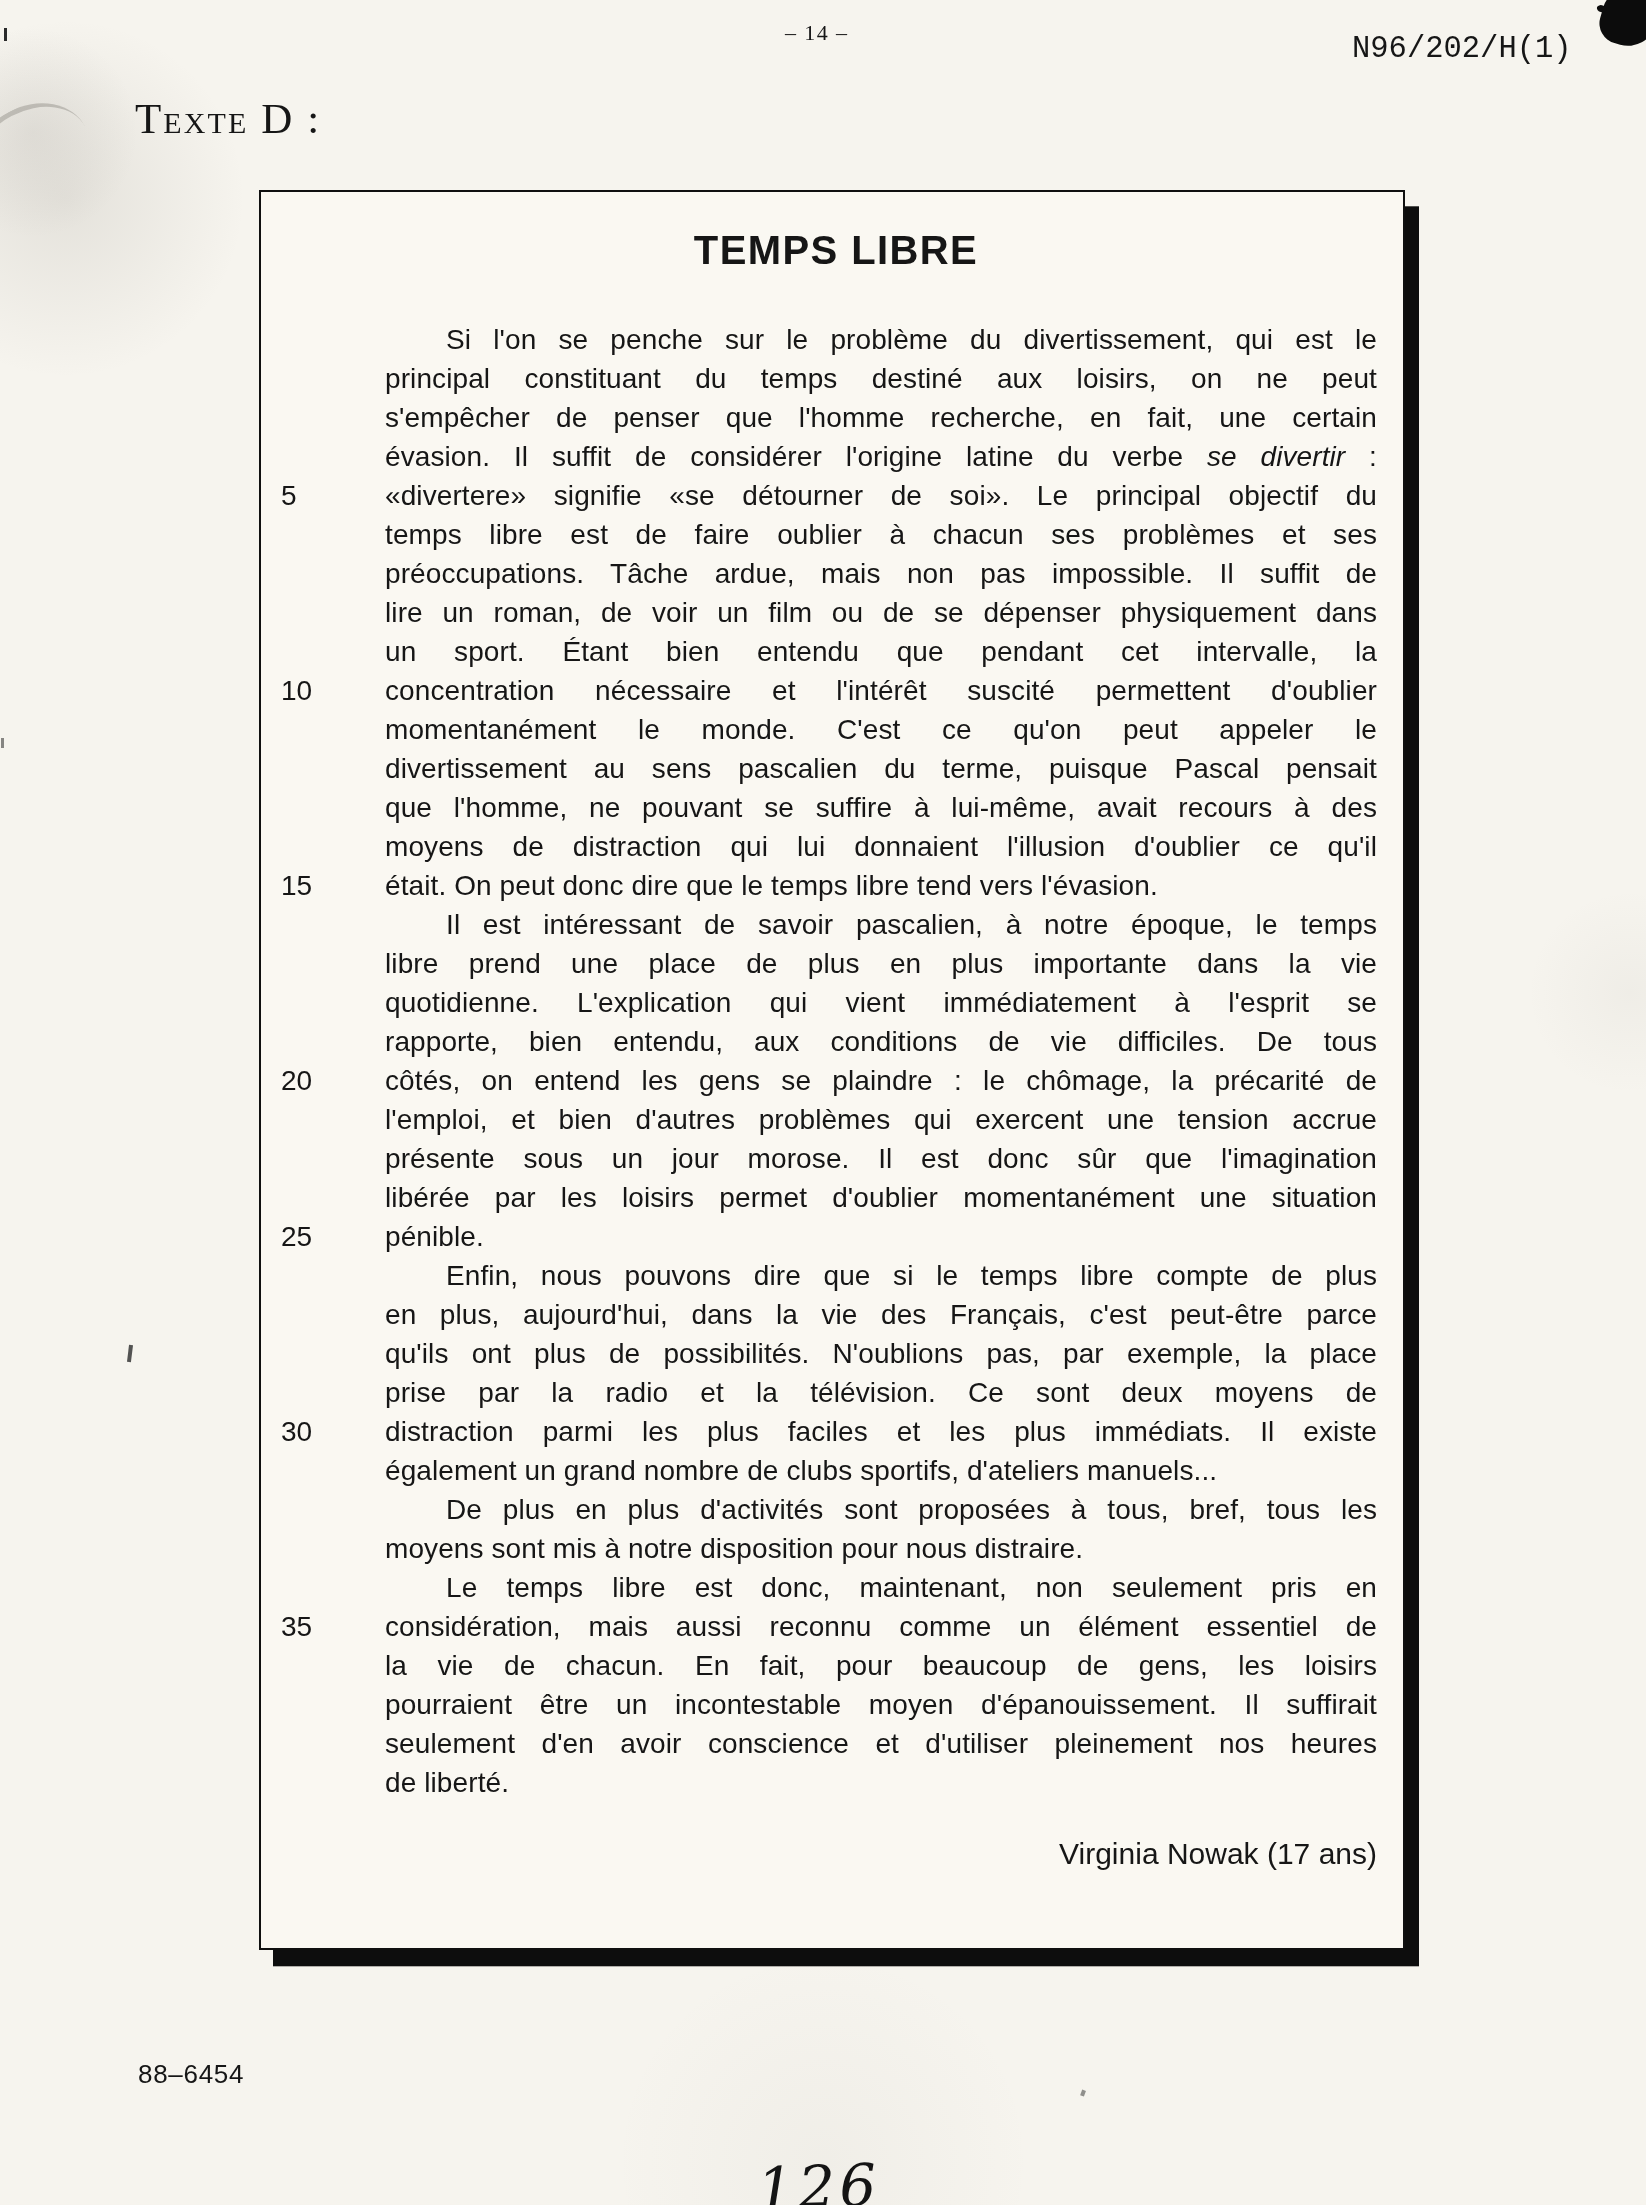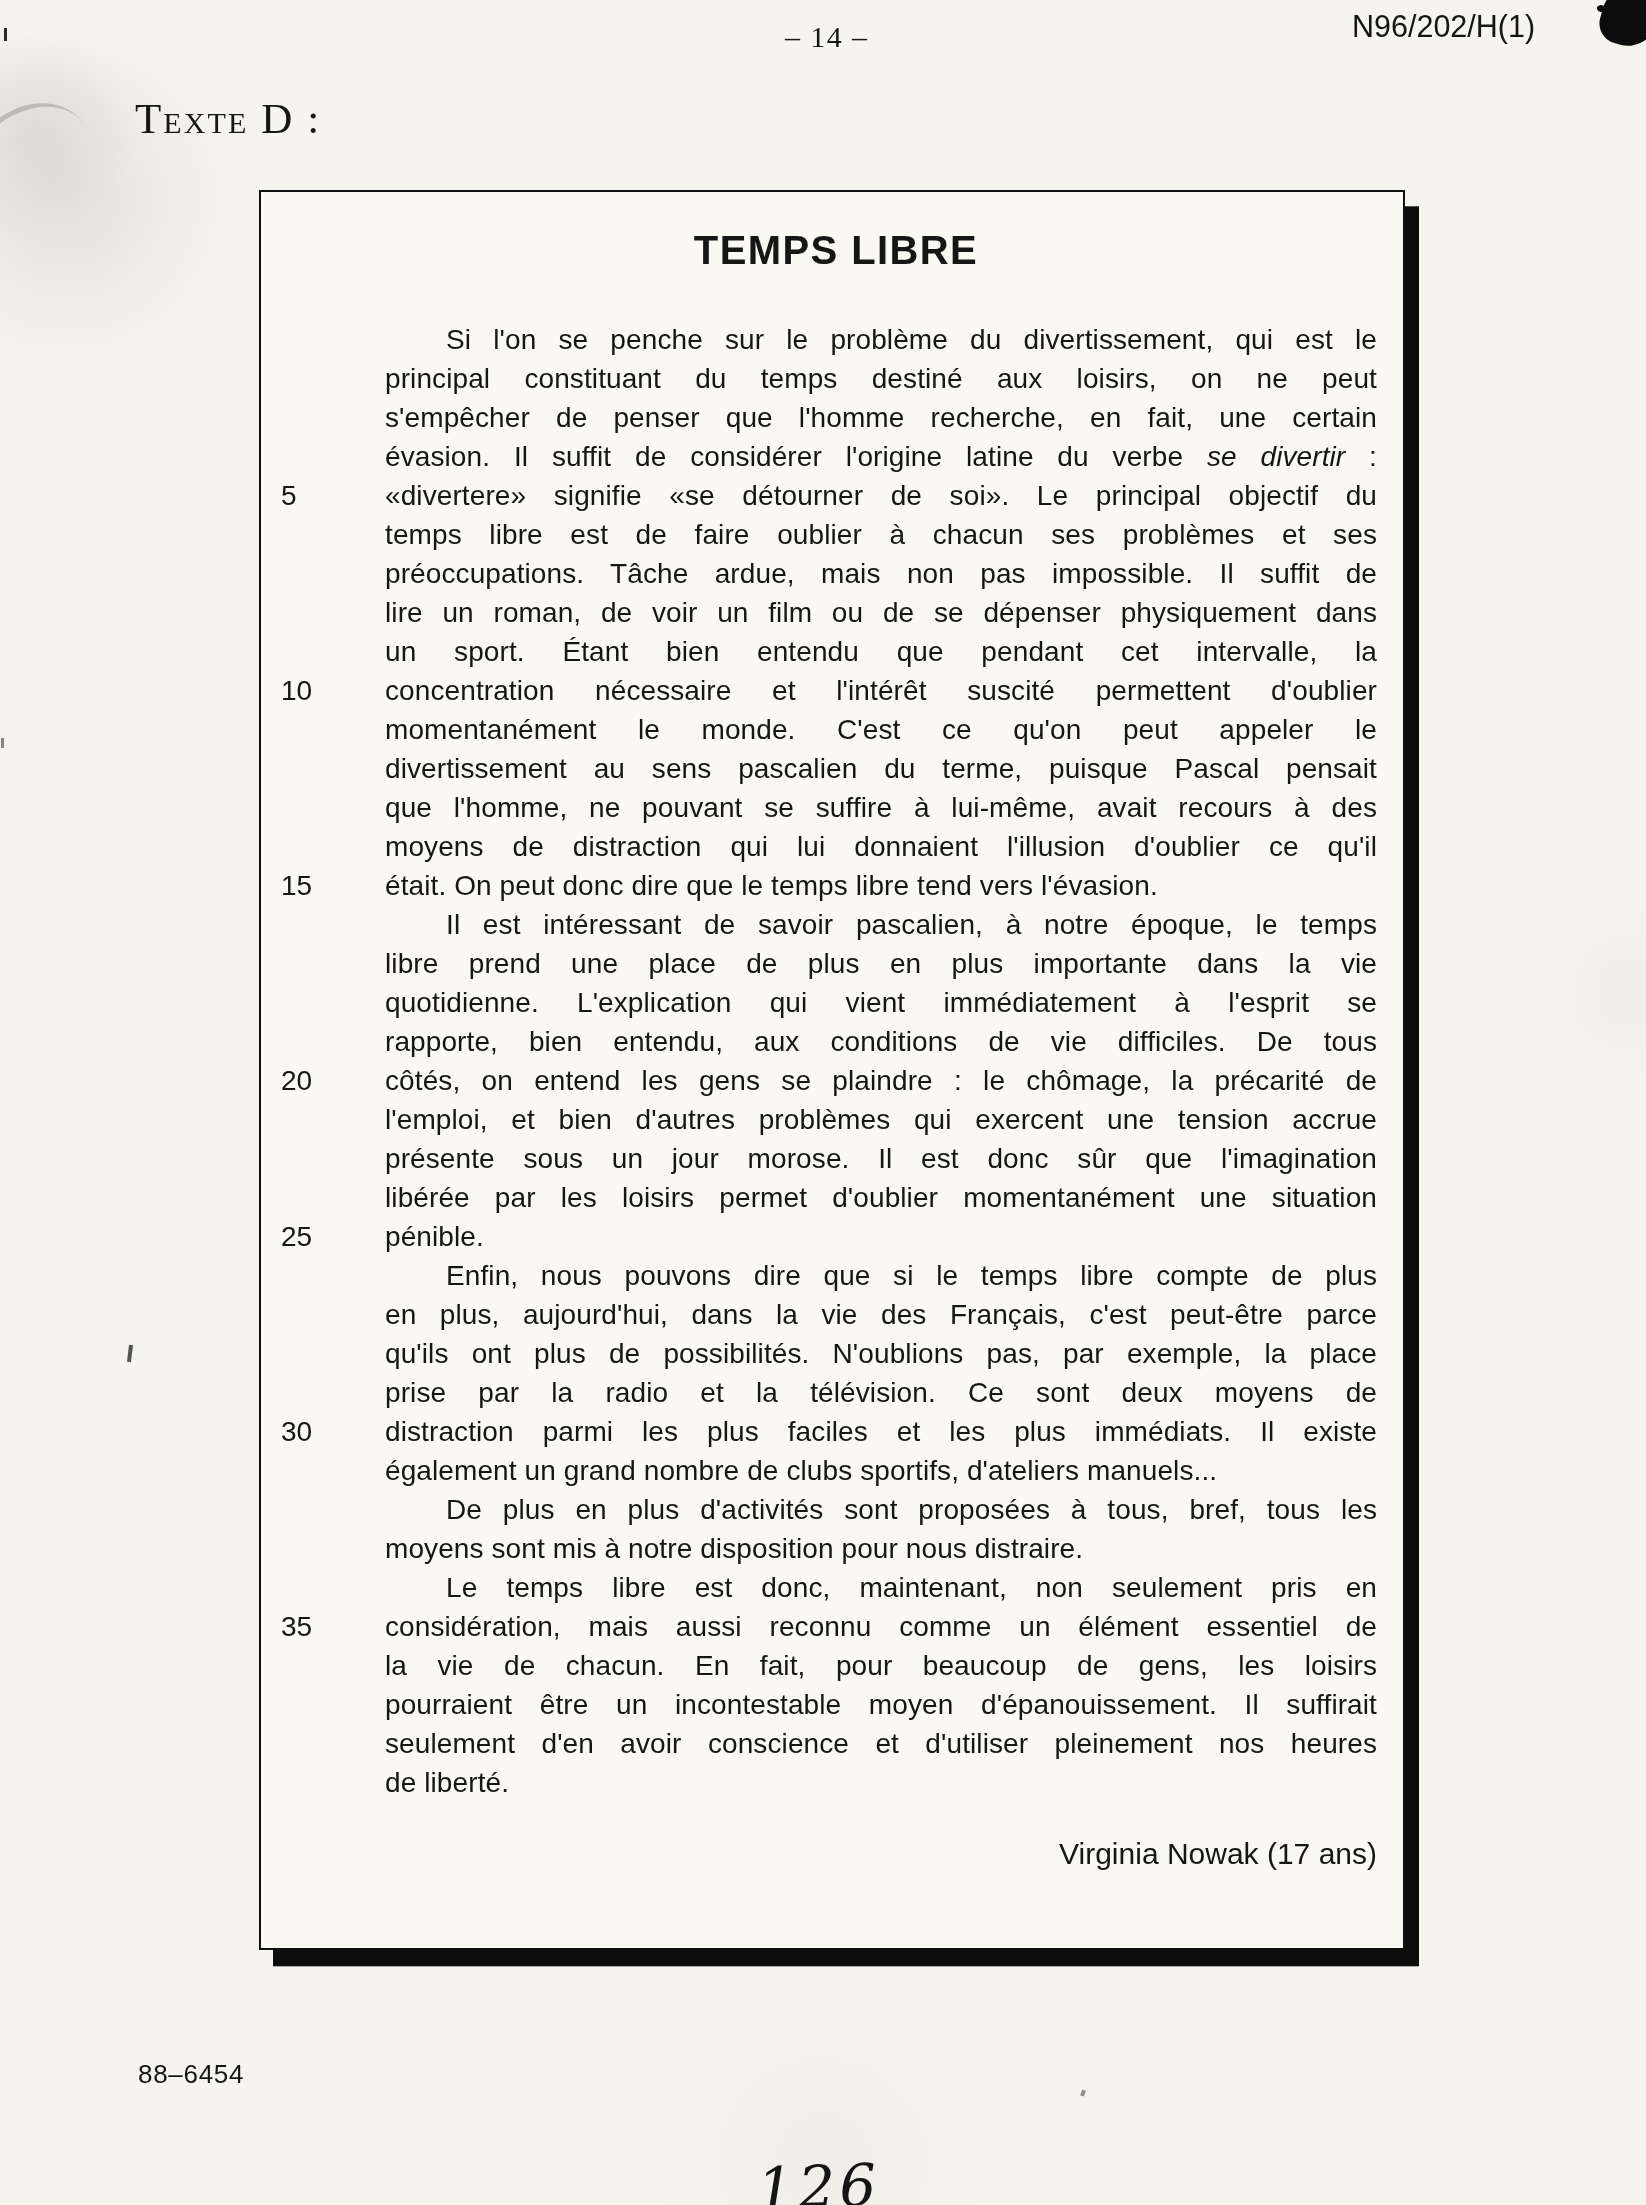--- a/index.html
+++ b/index.html
@@ -19,25 +19,25 @@
       radial-gradient(circle at 99% 45%, rgba(130,125,115,.06), rgba(130,125,115,0) 5%);
   }
   
   .texte-label{
     position:absolute;left:135px;top:94px;
     font-family:"Liberation Serif",serif;font-weight:normal;
     font-variant:small-caps;font-size:43px;letter-spacing:2.1px;
   }
   .page-number{
     position:absolute;left:785px;top:20px;
-    font-family:"Liberation Serif",serif;font-size:30px;letter-spacing:1.4px;
+    font-family:"Liberation Serif",serif;font-size:22px;letter-spacing:1.4px;
   }
   .reference{
-    position:absolute;left:1352px;top:9px;
-    font-family:Liberation Sans, sans-serif;font-size:30.5px;
+    position:absolute;left:1352px;top:32px;
+    font-family:Liberation Mono, monospace;font-size:30.5px;
   }
   .ink-blob{
     position:absolute;right:-10px;top:-8.5px;width:55px;height:54px;
     background:#0c0c0c;border-radius:46% 54% 58% 42%;
     transform:rotate(16deg);
   }
   .ink-blob:after{
     content:"";position:absolute;left:-6.4px;top:21px;width:10px;height:7px;
     background:#0c0c0c;border-radius:50%;
   }

